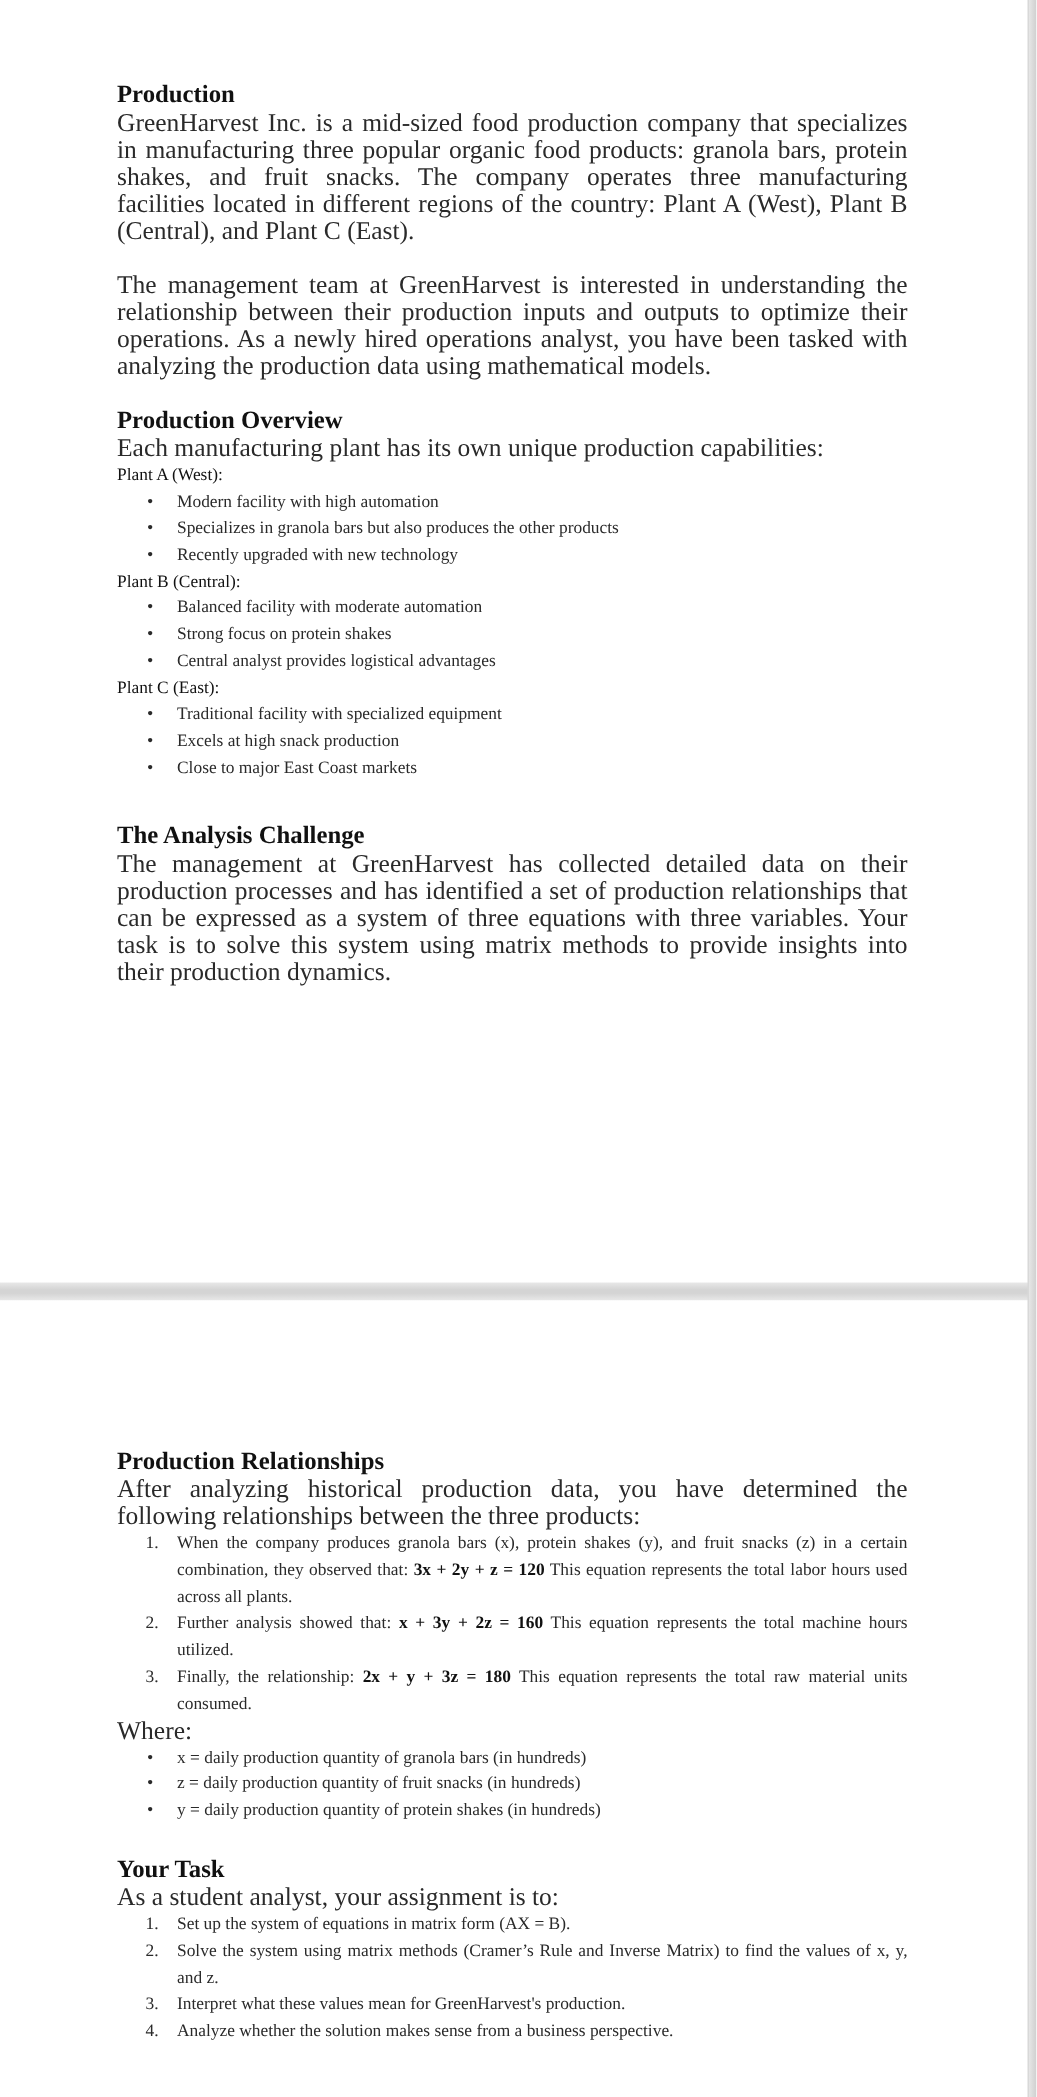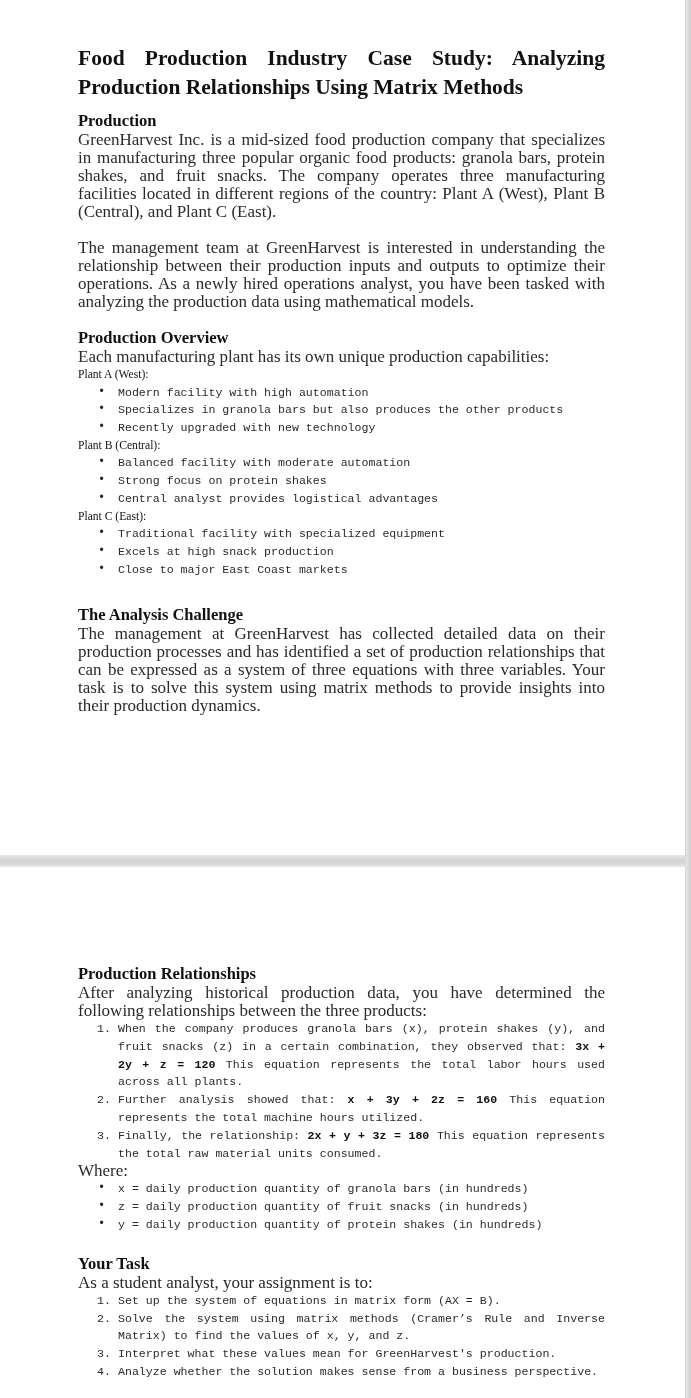--- a/index.html
+++ b/index.html
@@ -46,42 +46,41 @@
     }
     p {
       font-size: 17px; line-height: 18px; margin: 0; text-align: justify; color: #2a2a2a;
     }
     .label {
       font-size: 11.6px; font-weight: normal; line-height: 17.5px; color: #111;
     }
     ul, ol { margin: 0; padding: 0; list-style: none; }
     ul li, ol li {
       position: relative; font-size: 11.6px; line-height: 17.8px; color: #2a2a2a;
-      padding-left: 40px; text-align: justify; font-family: Liberation Mono, monospace;
+      padding-left: 40px; text-align: justify;
     }
     ul li::before {
       content: "\2022"; position: absolute; left: 20px; top: 0; font-size: 12px;
     }
     ol li .num { position: absolute; left: 19px; top: 0; }
     b { color: #111; }
   </style>
 </head>
 <body>
 
 <div class="status-bar">
   <span class="status-time">3:02</span>
   <span class="status-lock"></span>
   <span class="status-signal">▮▮▮</span>
   <span class="status-wifi">◠</span>
   <span class="status-battery"></span>
 </div>
 
 <div class="page page-1">
   <div class="content" style="top:44px;">
-    <h1 class="doc-title">Food Production Industry Case Study: Analyzing Production Relationships Using Matrix Methods</h1>
 
     <div style="height:9px"></div>
     <h2>Production</h2>
     <p>GreenHarvest Inc. is a mid-sized food production company that specializes in manufacturing three popular organic food products: granola bars, protein shakes, and fruit snacks. The company operates three manufacturing facilities located in different regions of the country: Plant A (West), Plant B (Central), and Plant C (East).</p>
     <div style="height:18px"></div>
     <p>The management team at GreenHarvest is interested in understanding the relationship between their production inputs and outputs to optimize their operations. As a newly hired operations analyst, you have been tasked with analyzing the production data using mathematical models.</p>
 
     <div style="height:17px"></div>
     <h2>Production Overview</h2>
     <p>Each manufacturing plant has its own unique production capabilities:</p>

